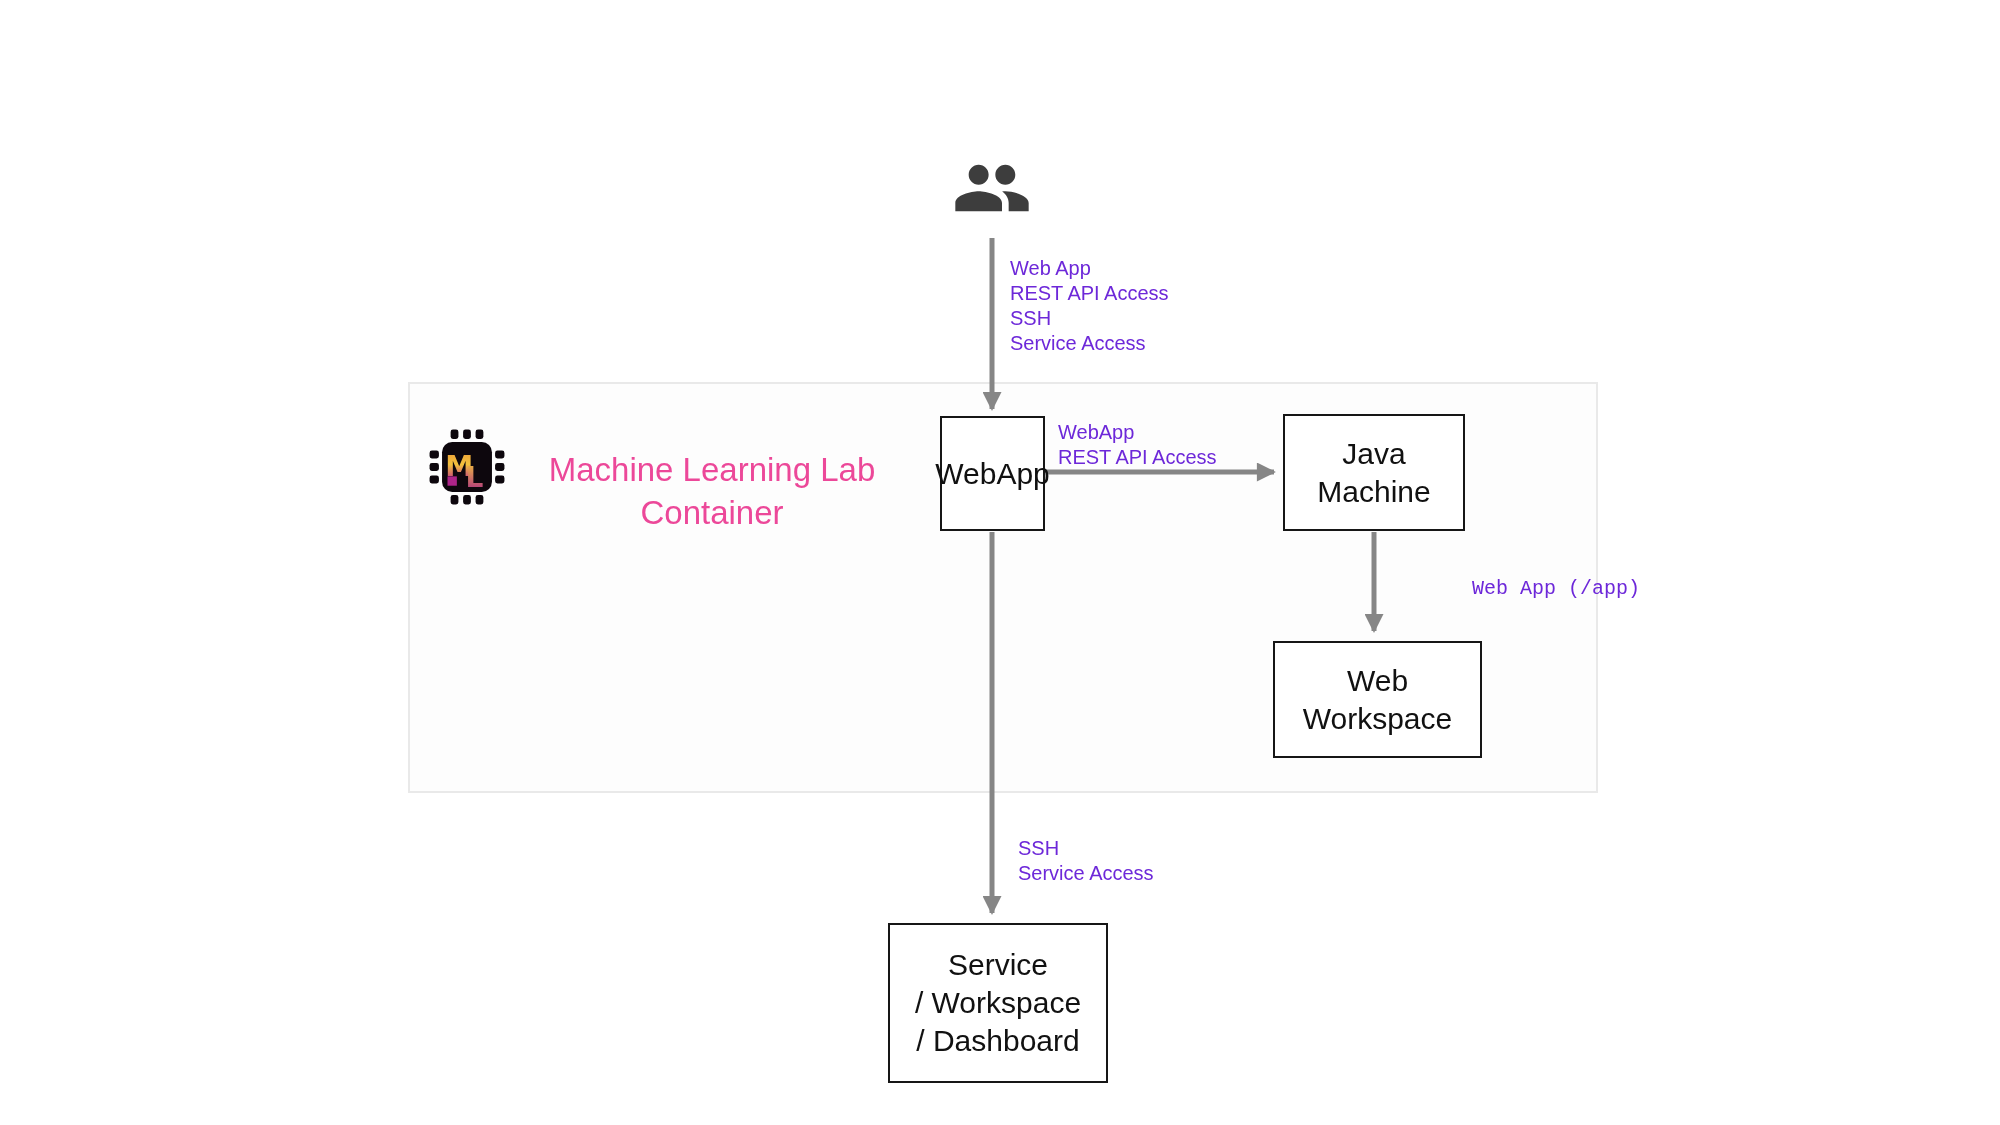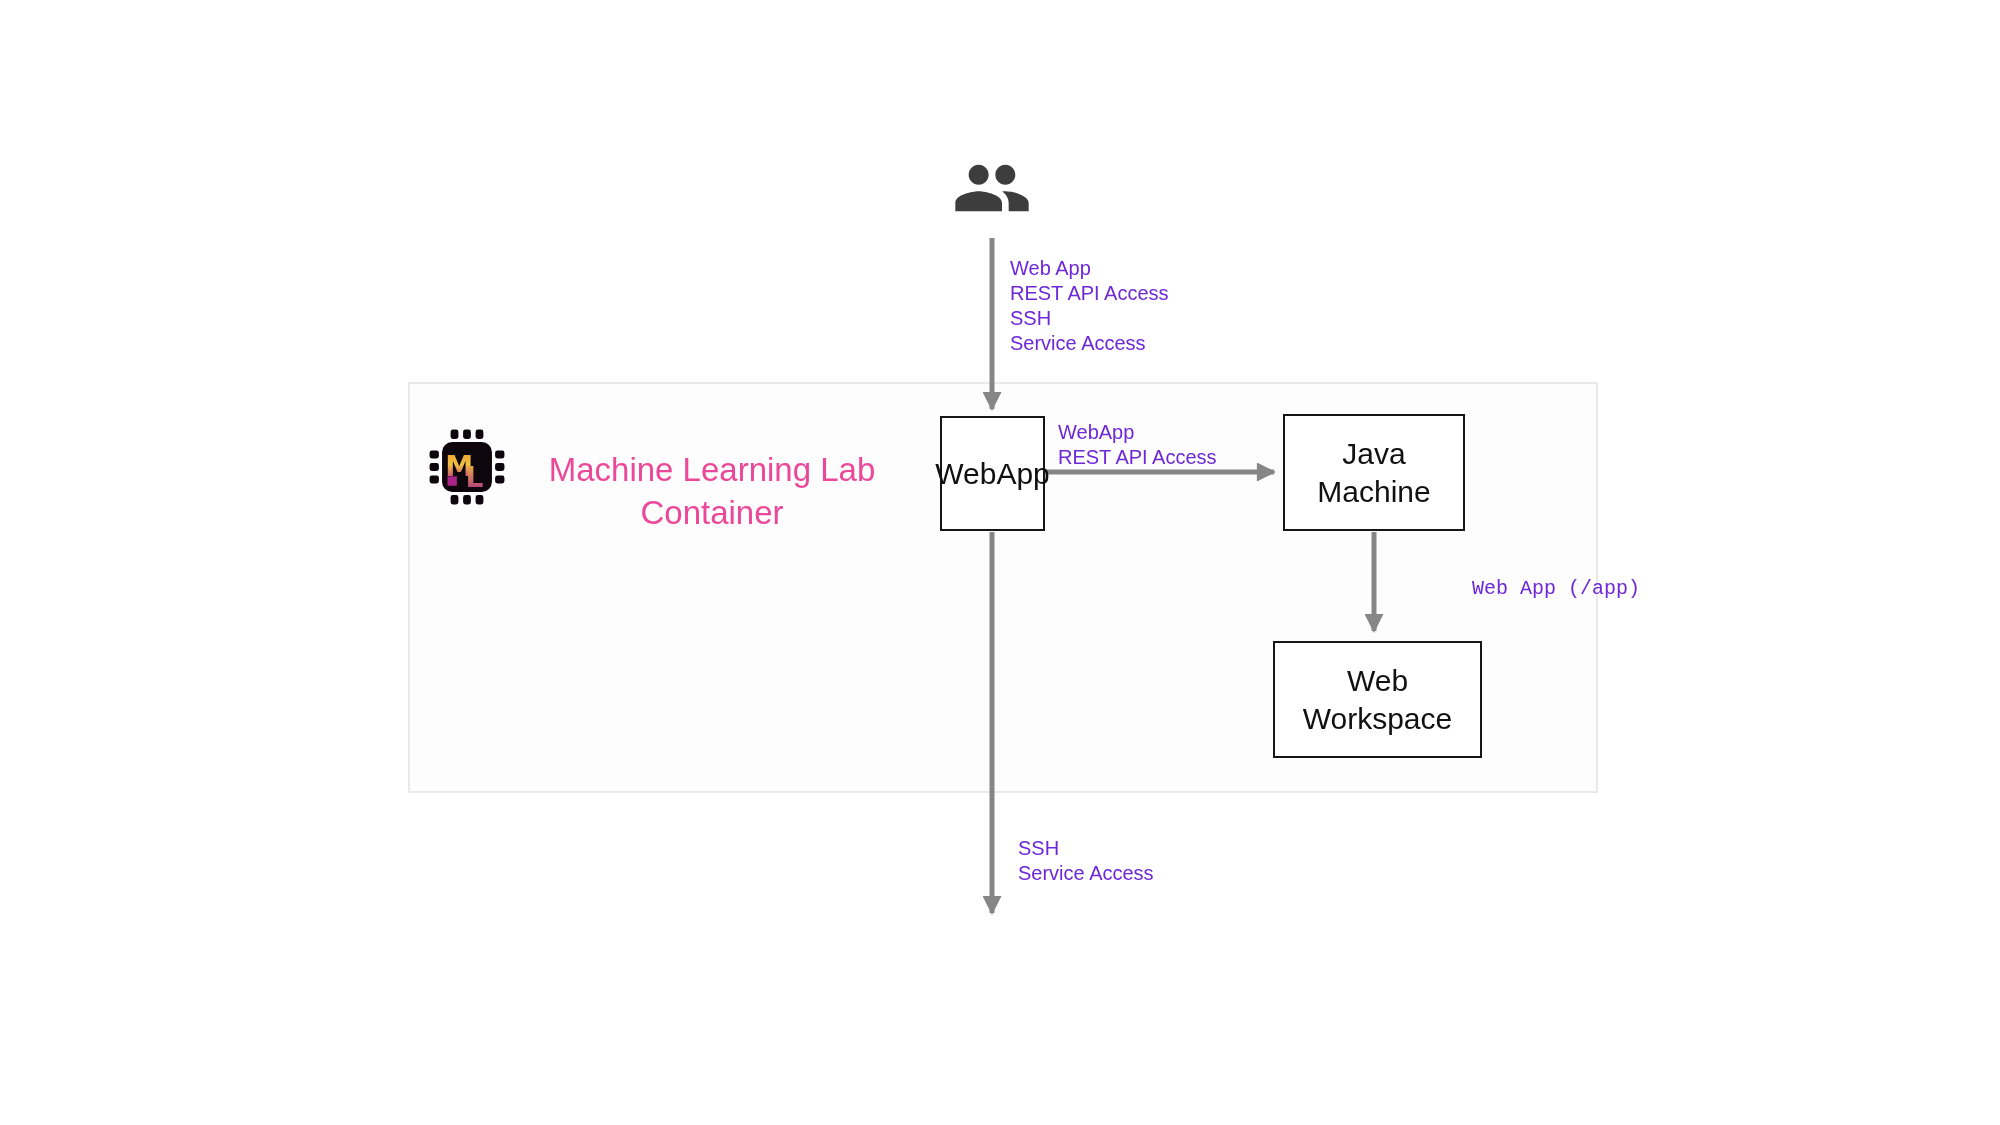--- a/index.html
+++ b/index.html
@@ -182,14 +182,19 @@
   <div class="node node-java">
     <div>Java</div>
     <div>Machine</div>
   </div>
 
   <div class="node node-webres">
     <div>Web</div>
     <div>Workspace</div>
   </div>
 
+  <div class="node node-service">
+    <div>Service</div>
+    <div>/ Workspace</div>
+    <div>/ Dashboard</div>
+  </div>
 
 </div>
 
 </body></html>

